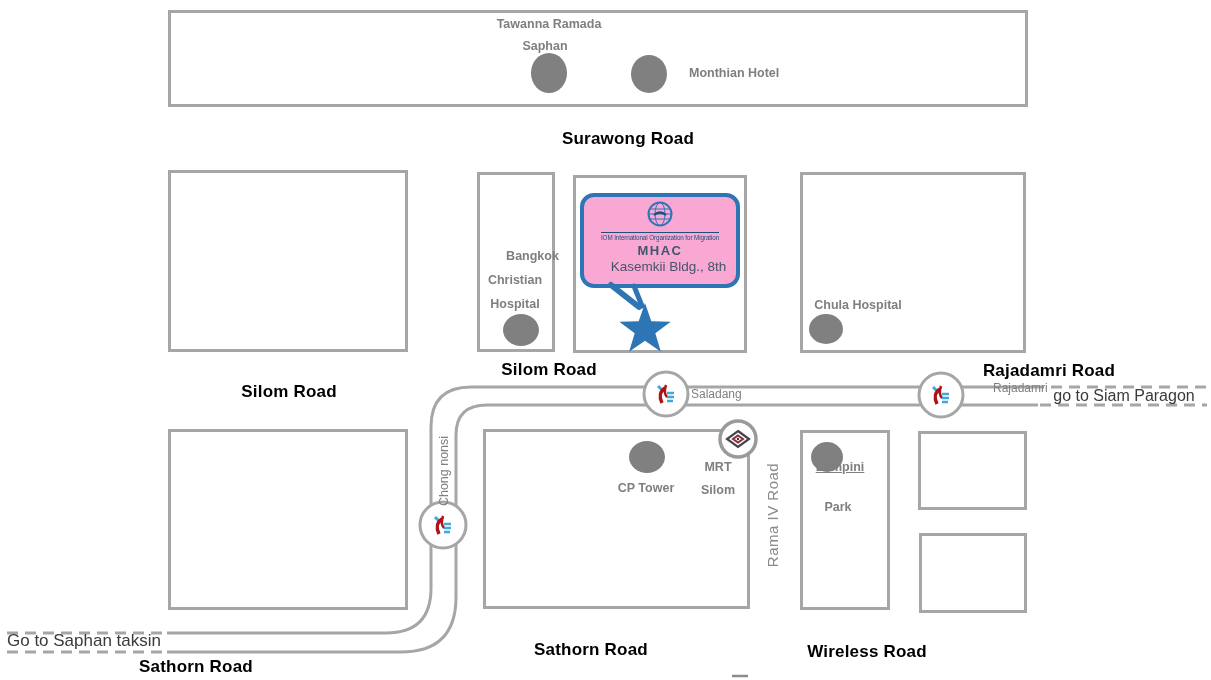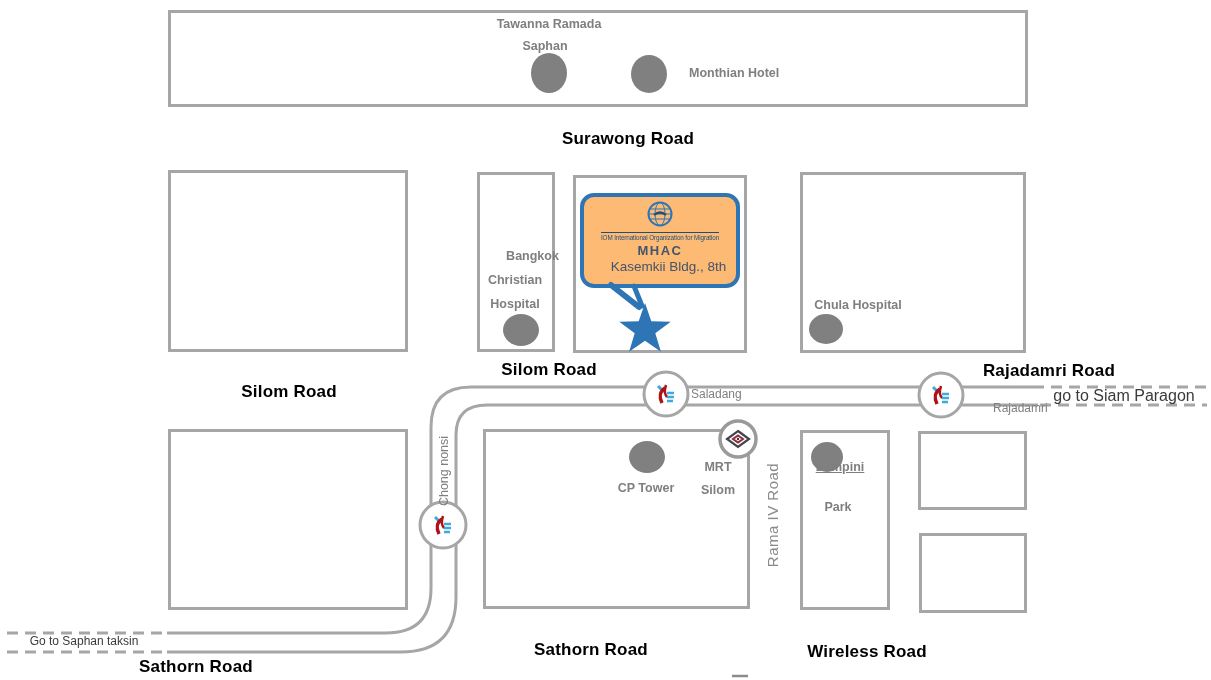--- a/index.html
+++ b/index.html
@@ -4,26 +4,26 @@
 <style>
   html,body{margin:0;padding:0;background:#fff;font-family:"Liberation Sans",sans-serif;}
   .map{position:relative;width:1211px;height:680px;background:#fff;overflow:hidden;}
   .block{position:absolute;border:3px solid #a6a6a6;background:#fff;box-sizing:border-box;z-index:1;}
   .dot{position:absolute;background:#808080;border-radius:50%;transform:translate(-50%,-50%);z-index:2;}
   svg.layer{position:absolute;left:0;top:0;z-index:5;}
   .lbl{position:absolute;z-index:6;white-space:nowrap;transform:translate(-50%,-50%);
        color:#7f7f7f;font-size:12.5px;font-weight:600;}
   .lbl-left{transform:translate(0,-50%);}
   .road{color:#000000;font-size:17px;font-weight:600;letter-spacing:.2px;}
-  .road-light{color:#3a3a3a;font-size:12px;font-weight:400;}
+  .road-light{color:#3a3a3a;font-size:17px;font-weight:400;}
   .small{font-size:12px;font-weight:400;color:#7f7f7f;}
   .rot{transform:translate(-50%,-50%) rotate(-90deg);}
   .gray-road{color:#8a8a8a;font-size:15px;font-weight:400;letter-spacing:.5px;}
   .callout{position:absolute;left:580px;top:193px;width:160px;height:95px;box-sizing:border-box;
-           border:4px solid #2e75b6;border-radius:14px;background:#fdba74;z-index:4;
+           border:4px solid #2e75b6;border-radius:14px;background:#f9a8d4;z-index:4;
            display:flex;flex-direction:column;align-items:center;padding-top:2px;}
   .callout .org{font-size:6.3px;color:#1f4e79;border-top:1px solid #1f4e79;
                 padding-top:1px;margin-top:1px;white-space:nowrap;letter-spacing:-.1px;}
   .callout .name{font-size:13px;font-weight:600;color:#44546a;letter-spacing:1.5px;margin-top:2px;}
   .callout .bldg{font-size:13.5px;color:#44546a;margin-top:1px;margin-left:17px;}
 </style>
 </head>
 <body>
 
 <div class="map">
@@ -127,21 +127,21 @@
   <div class="lbl road" style="left:196px;top:667px;">Sathorn Road</div>
   <div class="lbl road" style="left:591px;top:650px;">Sathorn Road</div>
   <div class="lbl road" style="left:867px;top:652px;">Wireless Road</div>
 
   <div class="lbl" style="left:515px;top:256px;padding-left:35px;">Bangkok</div>
   <div class="lbl" style="left:515px;top:280px;">Christian</div>
   <div class="lbl" style="left:515px;top:304px;">Hospital</div>
   <div class="lbl" style="left:858px;top:305px;">Chula Hospital</div>
 
   <div class="lbl small lbl-left" style="left:691px;top:394px;">Saladang</div>
-  <div class="lbl small lbl-left" style="left:964px;top:408px;padding-left:29px;">Rajadamri</div>
+  <div class="lbl small lbl-left" style="left:964px;top:388px;padding-left:29px;">Rajadamri</div>
   <div class="lbl road-light" style="left:1124px;top:396px;font-size:16px;">go to Siam Paragon</div>
   <div class="lbl road-light" style="left:84px;top:641px;">Go to Saphan taksin</div>
 
   <div class="lbl" style="left:646px;top:488px;">CP Tower</div>
   <div class="lbl" style="left:718px;top:467px;">MRT</div>
   <div class="lbl" style="left:718px;top:490px;">Silom</div>
   <div class="lbl" style="left:840px;top:467px;text-decoration:underline;">Lumpini</div>
   <div class="lbl" style="left:838px;top:507px;">Park</div>
 
   <div class="lbl gray-road rot" style="left:772px;top:515px;">Rama IV Road</div>

